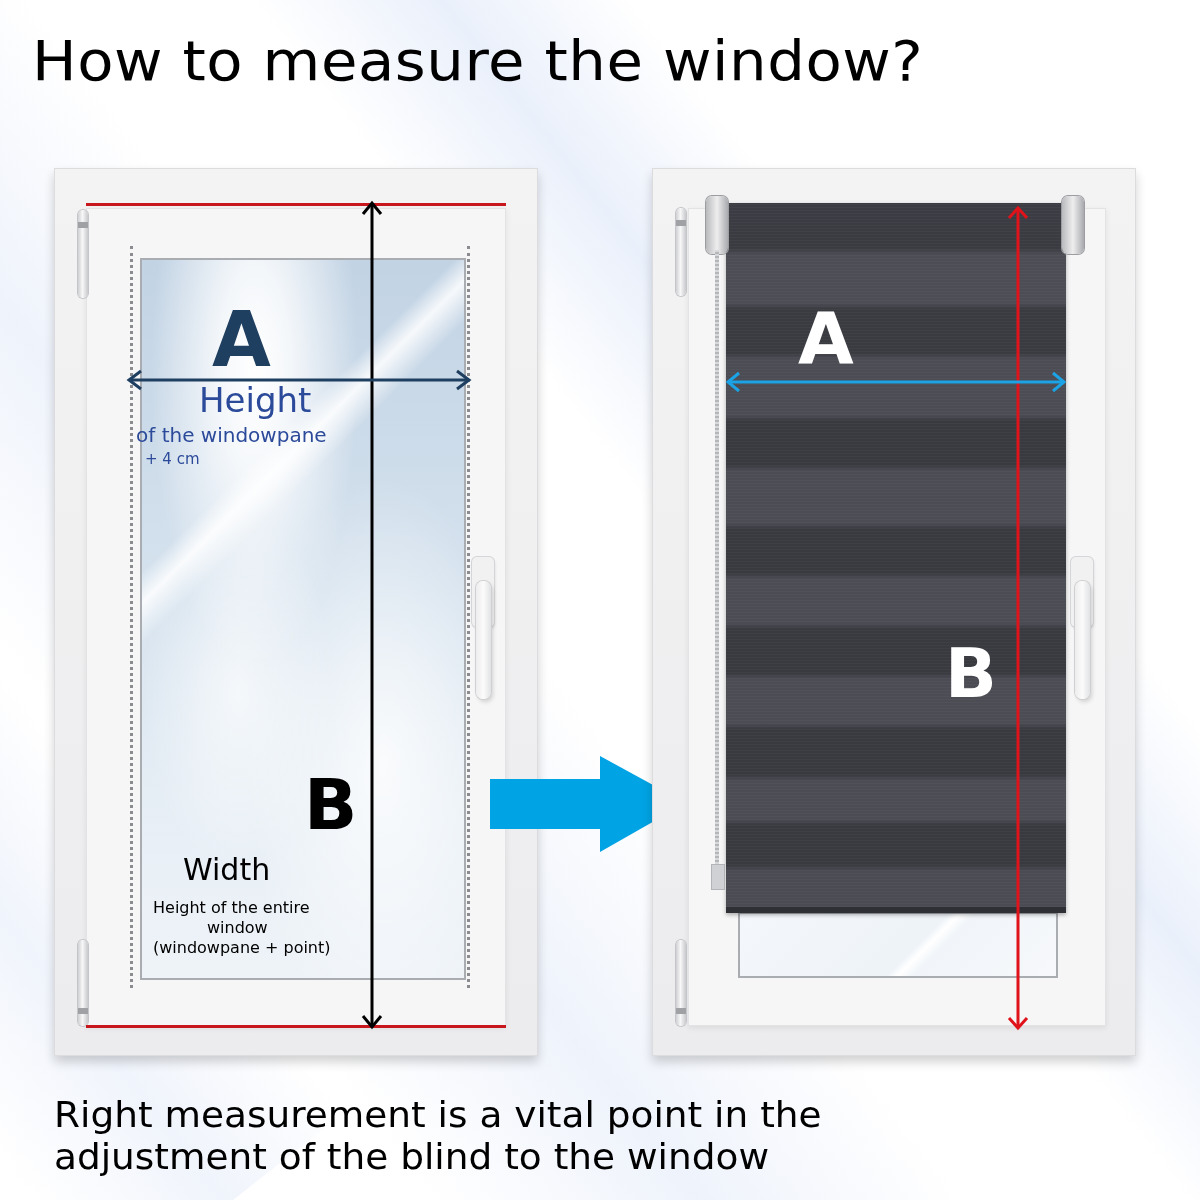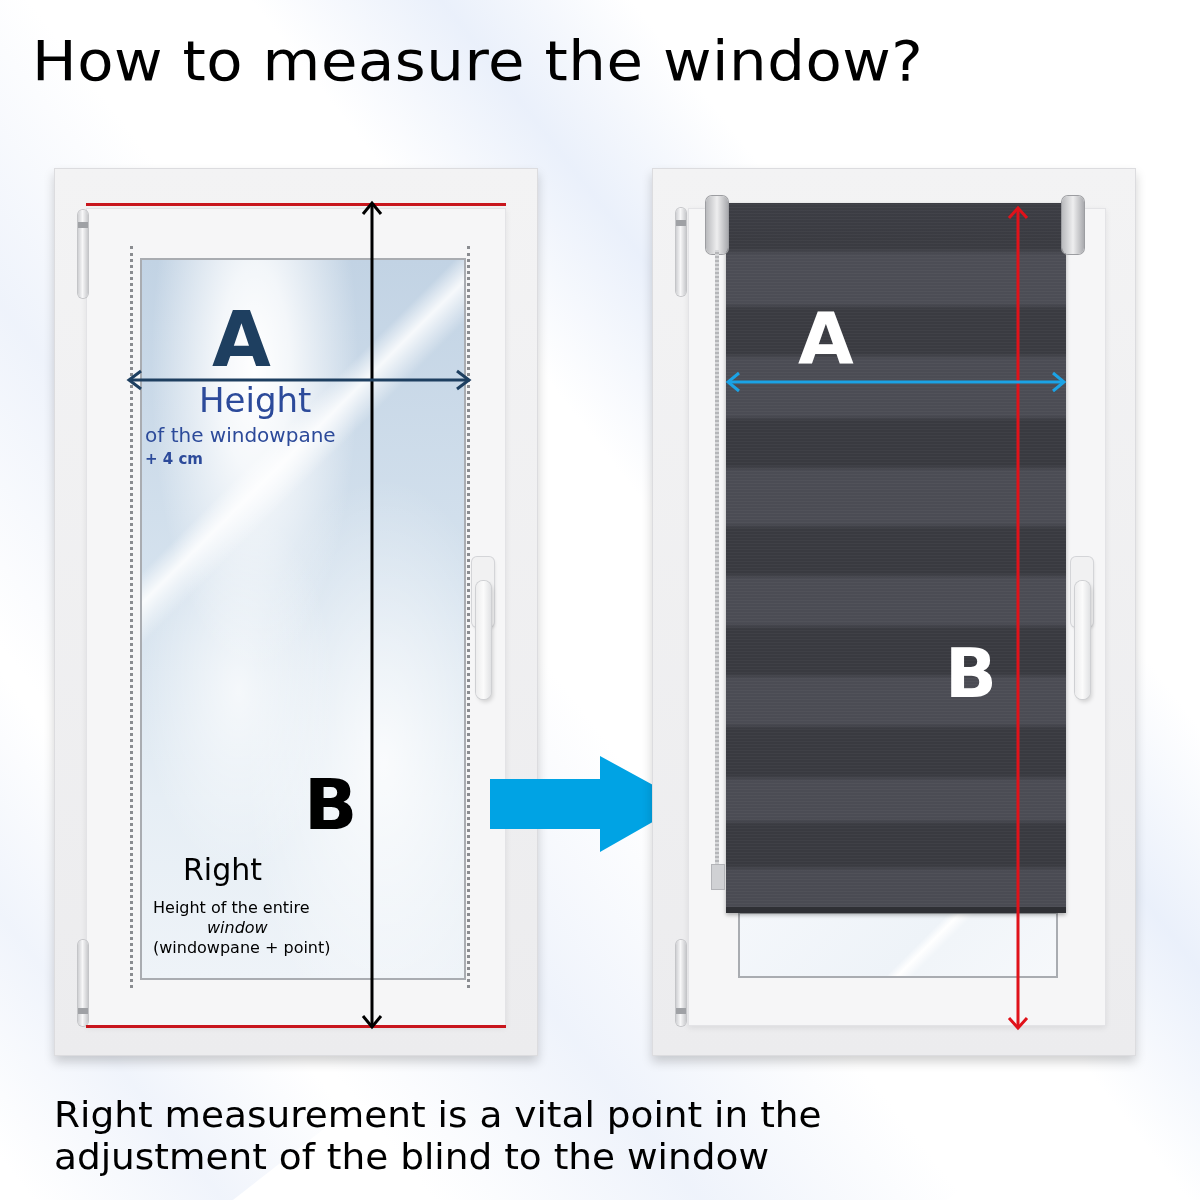--- a/index.html
+++ b/index.html
@@ -147,27 +147,27 @@
   </svg>
 
   <svg style="position:absolute; left:126px; top:368px;" width="346" height="24">
     <line x1="3" y1="12" x2="343" y2="12" stroke="#1e3f60" stroke-width="3"></line>
     <polyline points="15,3 3,12 15,21" fill="none" stroke="#1e3f60" stroke-width="3"></polyline>
     <polyline points="331,3 343,12 331,21" fill="none" stroke="#1e3f60" stroke-width="3"></polyline>
   </svg>
 
   <div class="letter" style="left:212px; top:302px; font-size:76px; color:#1e3f60;">A</div>
   <div class="pane-text" style="left:199px; top:380px; font-size:34px; color:#2c4a9a;">Height</div>
-  <div class="pane-text" style="left:145px; top:423px; font-size:20px; color:#2c4a9a;">of the windowpane</div>
-  <div class="pane-text" style="left:145px; top:450px; font-size:15px; color:#2c4a9a;font-weight:bold;">+ 4 cm</div>
+  <div class="pane-text" style="left:136px; top:423px; font-size:20px; color:#2c4a9a;">of the windowpane</div>
+  <div class="pane-text" style="left:145px; top:450px; font-size:15px; color:#2c4a9a;">+ 4 cm</div>
 
   <div class="letter" style="left:304px; top:770px; font-size:70px; color:#000;">B</div>
-  <div class="pane-text" style="left:183px; top:852px; font-size:30px; color:#000;">Right</div>
+  <div class="pane-text" style="left:183px; top:852px; font-size:30px; color:#000;">Width</div>
   <div class="pane-text" style="left:153px; top:898px; font-size:16px; color:#000;text-align:right;">Height of the entire</div>
-  <div class="pane-text" style="left:207px; top:918px; font-size:16px; color:#000;font-style:italic;">window</div>
+  <div class="pane-text" style="left:207px; top:918px; font-size:16px; color:#000;">window</div>
   <div class="pane-text" style="left:153px; top:938px; font-size:16px; color:#000;">(windowpane + point)</div>
 </div>
 
 <svg class="big-arrow" width="196" height="96">
   <polygon points="0,23 110,23 110,0 196,47 110,96 110,73 0,73" fill="#00a3e4"></polygon>
 </svg>
 
 <div>
   <div class="outer-frame" style="left:652px; top:168px; width:482px; height:886px;"></div>
   <div class="sash" style="left:688px; top:208px; width:418px; height:818px;"></div>

